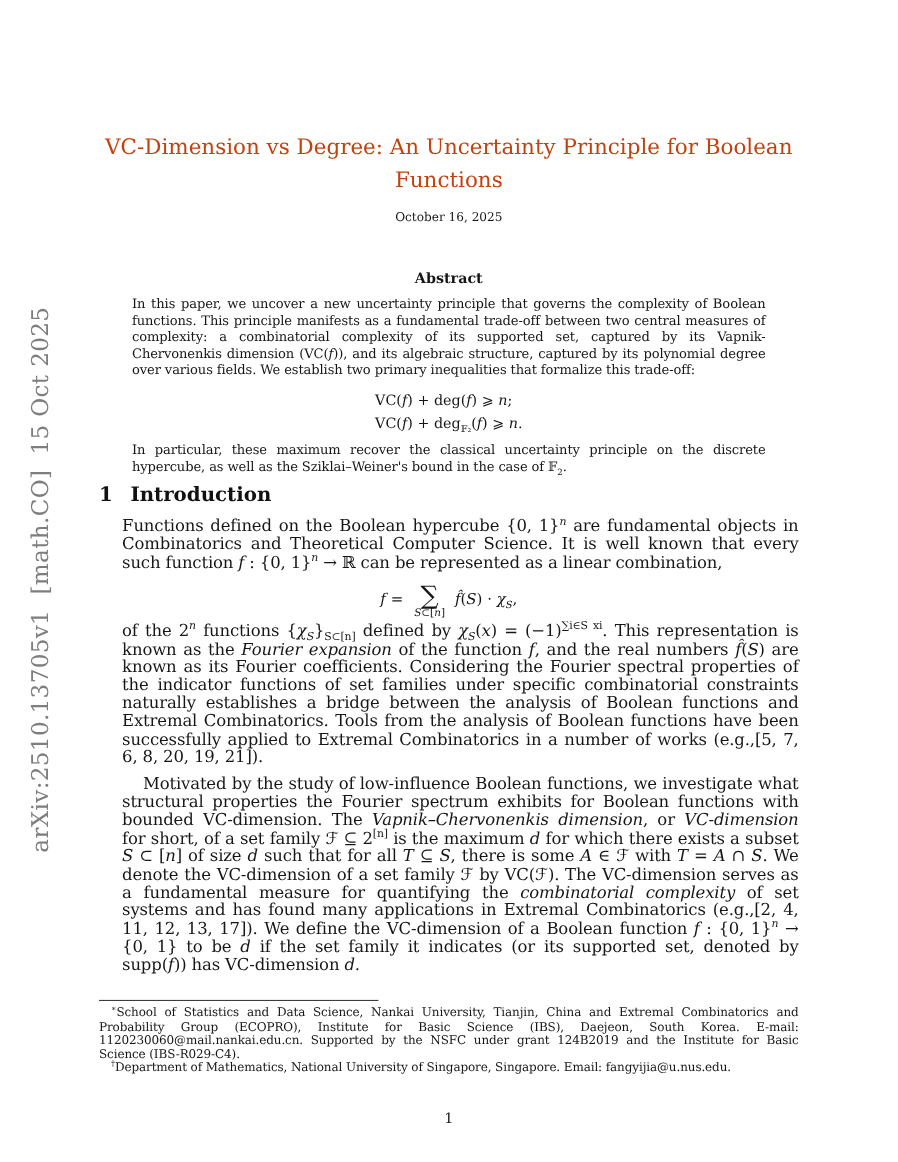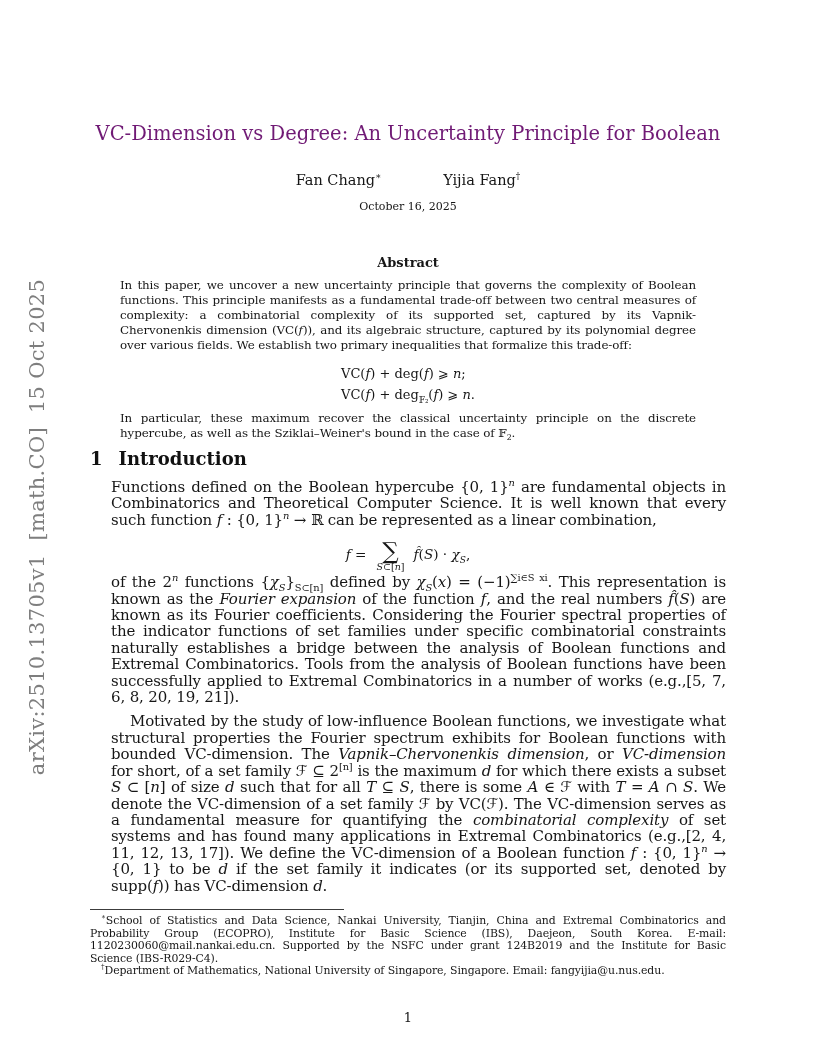--- a/index.html
+++ b/index.html
@@ -12,21 +12,21 @@
 
   
   .watermark {
     position:absolute; left:37px; top:527px;
     transform:translate(-50%,-50%) rotate(-90deg);
     white-space:pre; font-size:21px; color:#7e7e7e; letter-spacing:0.3px;
   }
 
   .content { padding:119px 90px 0 90px; }
 
-  .title { text-align:center; font-size:19.5px; line-height:30px; color:#701a75; }
+  .title { text-align:center; font-size:19.5px; line-height:30px; color:#c2410c; }
   .title .tline { display:block; white-space:nowrap; }
 
   .authors { margin-top:23px; display:flex; justify-content:center; gap:62px;
              font-size:14.5px; }
   .authors sup { font-size:62%; }
   .date { margin-top:12px; text-align:center; font-size:11px; }
 
   .abs-head { margin-top:42px; text-align:center; font-weight:bold; font-size:13px; }
   .abs-body {
     margin:8px 30px 0 30px; font-size:11.9px; line-height:15px;
@@ -75,26 +75,23 @@
 <body>
 
 <div class="page">
 
   <div class="watermark">arXiv:2510.13705v1  [math.CO]  15 Oct 2025</div>
 
   <div class="content">
 
     <div class="title">
       <span class="tline">VC-Dimension vs Degree: An Uncertainty Principle for Boolean</span>
+      <span class="tline">Functions</span>
     </div>
 
-    <div class="authors">
-      <span><span>Fan Chang</span><sup>∗</sup></span>
-      <span><span>Yijia Fang</span><sup>†</sup></span>
-    </div>
 
     <div class="date">October 16, 2025</div>
 
     <div class="abs-head">Abstract</div>
 
     <div class="abs-body">
       <span class="first"><span class="seg-r">In this paper, we uncover a new uncertainty principle that governs the complexity of Boolean functions. This principle manifests as a fundamental trade-off between two central measures of complexity: a combinatorial complexity of its supported set, captured by its Vapnik-Chervonenkis dimension (VC(</span><span class="seg-i">f</span><span class="seg-r">)), and its algebraic structure, captured by its polynomial degree over various fields. We establish two primary inequalities that formalize this trade-off:</span></span>
     </div>
 
     <div class="eqgroup">

